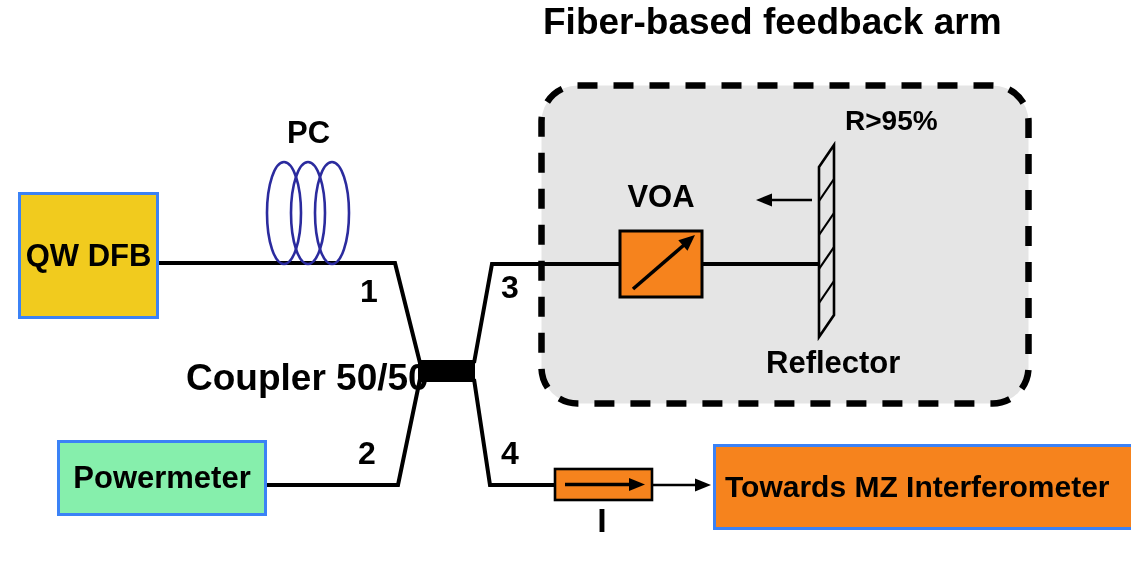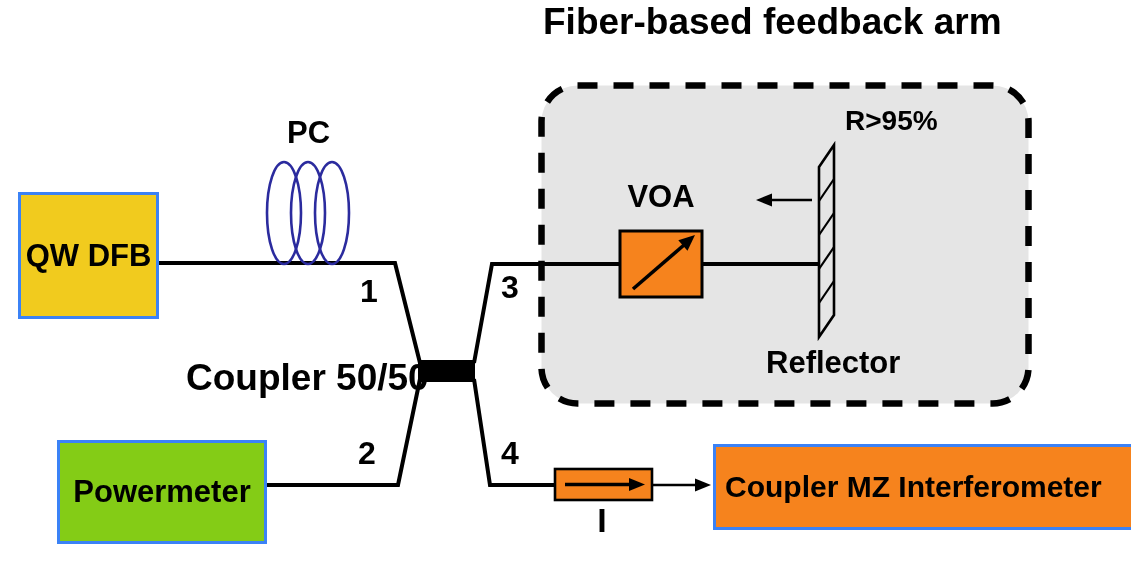--- a/index.html
+++ b/index.html
@@ -20,21 +20,21 @@
   .p1{left:360px;top:266px;}
   .p2{left:358px;top:428px;}
   .p3{left:501px;top:262px;}
   .p4{left:501px;top:428px;}
   .box{
     position:absolute;z-index:2;border:3px solid #3b82f6;box-sizing:border-box;
     display:flex;flex-direction:column;align-items:center;justify-content:center;
     font-weight:bold;text-align:right;
   }
   .laser{left:18px;top:185px;width:141px;height:127px;background:#F1CB1E;font-size:31px;line-height:37px;}
-  .pm{left:57px;top:433px;width:210px;height:104px;background:#84cc16;font-size:31px;}
+  .pm{left:57px;top:433px;width:210px;height:76px;background:#86efac;font-size:31px;}
   .mz{left:713px;top:437px;width:452px;height:86px;background:#F6831D;
       font-size:30px;align-items:flex-start;padding-left:9px;justify-content:center;white-space:nowrap;}
 </style>
 </head>
 <body>
 
 <div id="stage">
 
   <svg id="diagram-svg" width="1131" height="582" viewBox="0 0 1131 582">
 
@@ -105,16 +105,16 @@
 
   <div class="lbl voa-lbl">VOA</div>
 
   <div class="lbl r-lbl">R&gt;95%</div>
 
   <div class="lbl refl-lbl">Reflector</div>
 
   <div class="lbl iso-lbl">I</div>
 
   <div class="box mz">
-    <span>Coupler MZ Interferometer</span>
+    <span>Towards MZ Interferometer</span>
   </div>
 
 </div>
 
 </body></html>

